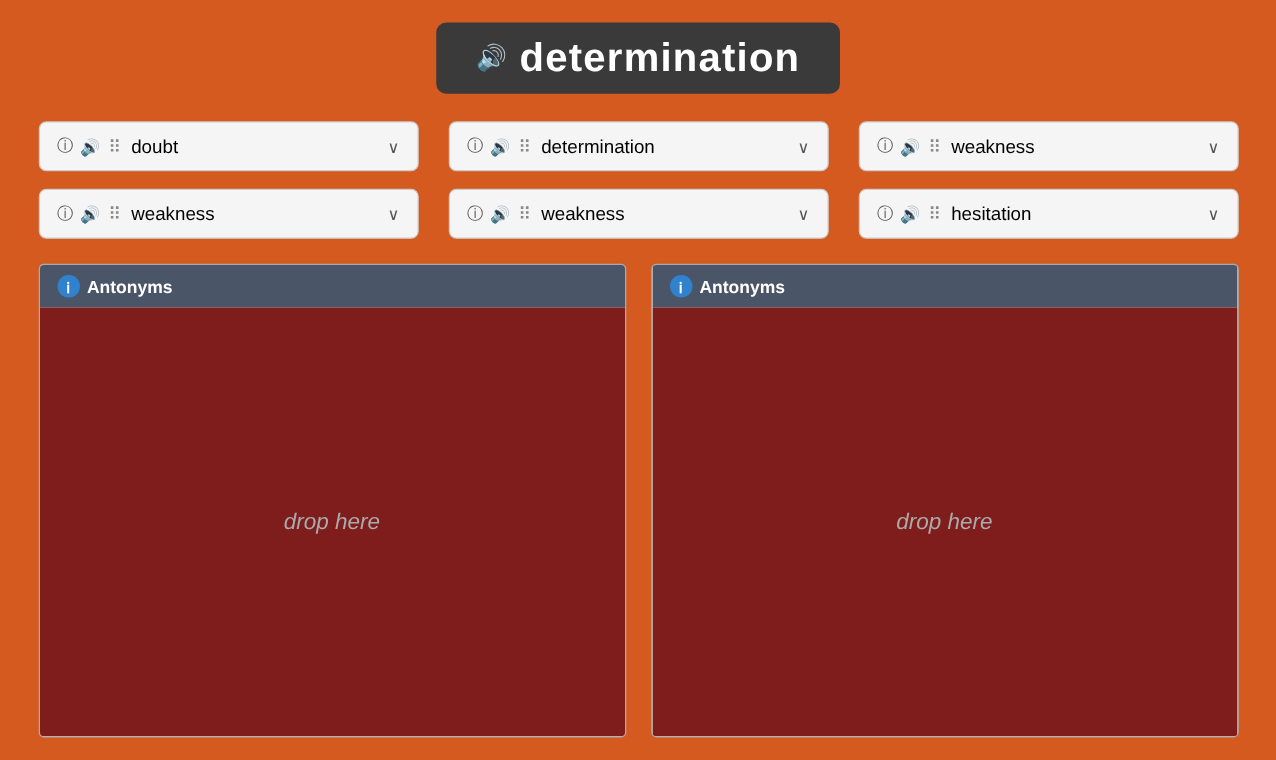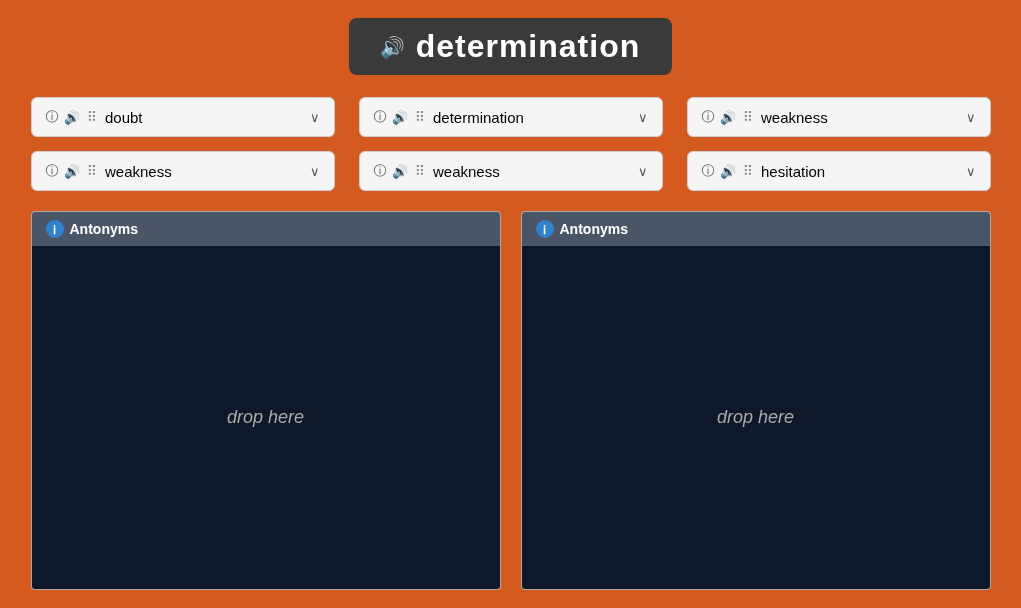--- a/index.html
+++ b/index.html
@@ -129,21 +129,21 @@
       justify-content: center;
       font-size: 12px;
       font-weight: bold;
     }
 
     .drop-zone-body {
       flex: 1;
       display: flex;
       align-items: center;
       justify-content: center;
-      background-color: #0f172a;
+      background-color: #7f1d1d;
       min-height: 200px;
     }
 
     .drop-here-text {
       color: #aaa;
       font-style: italic;
       font-size: 18px;
     }
   </style>
 </head>

